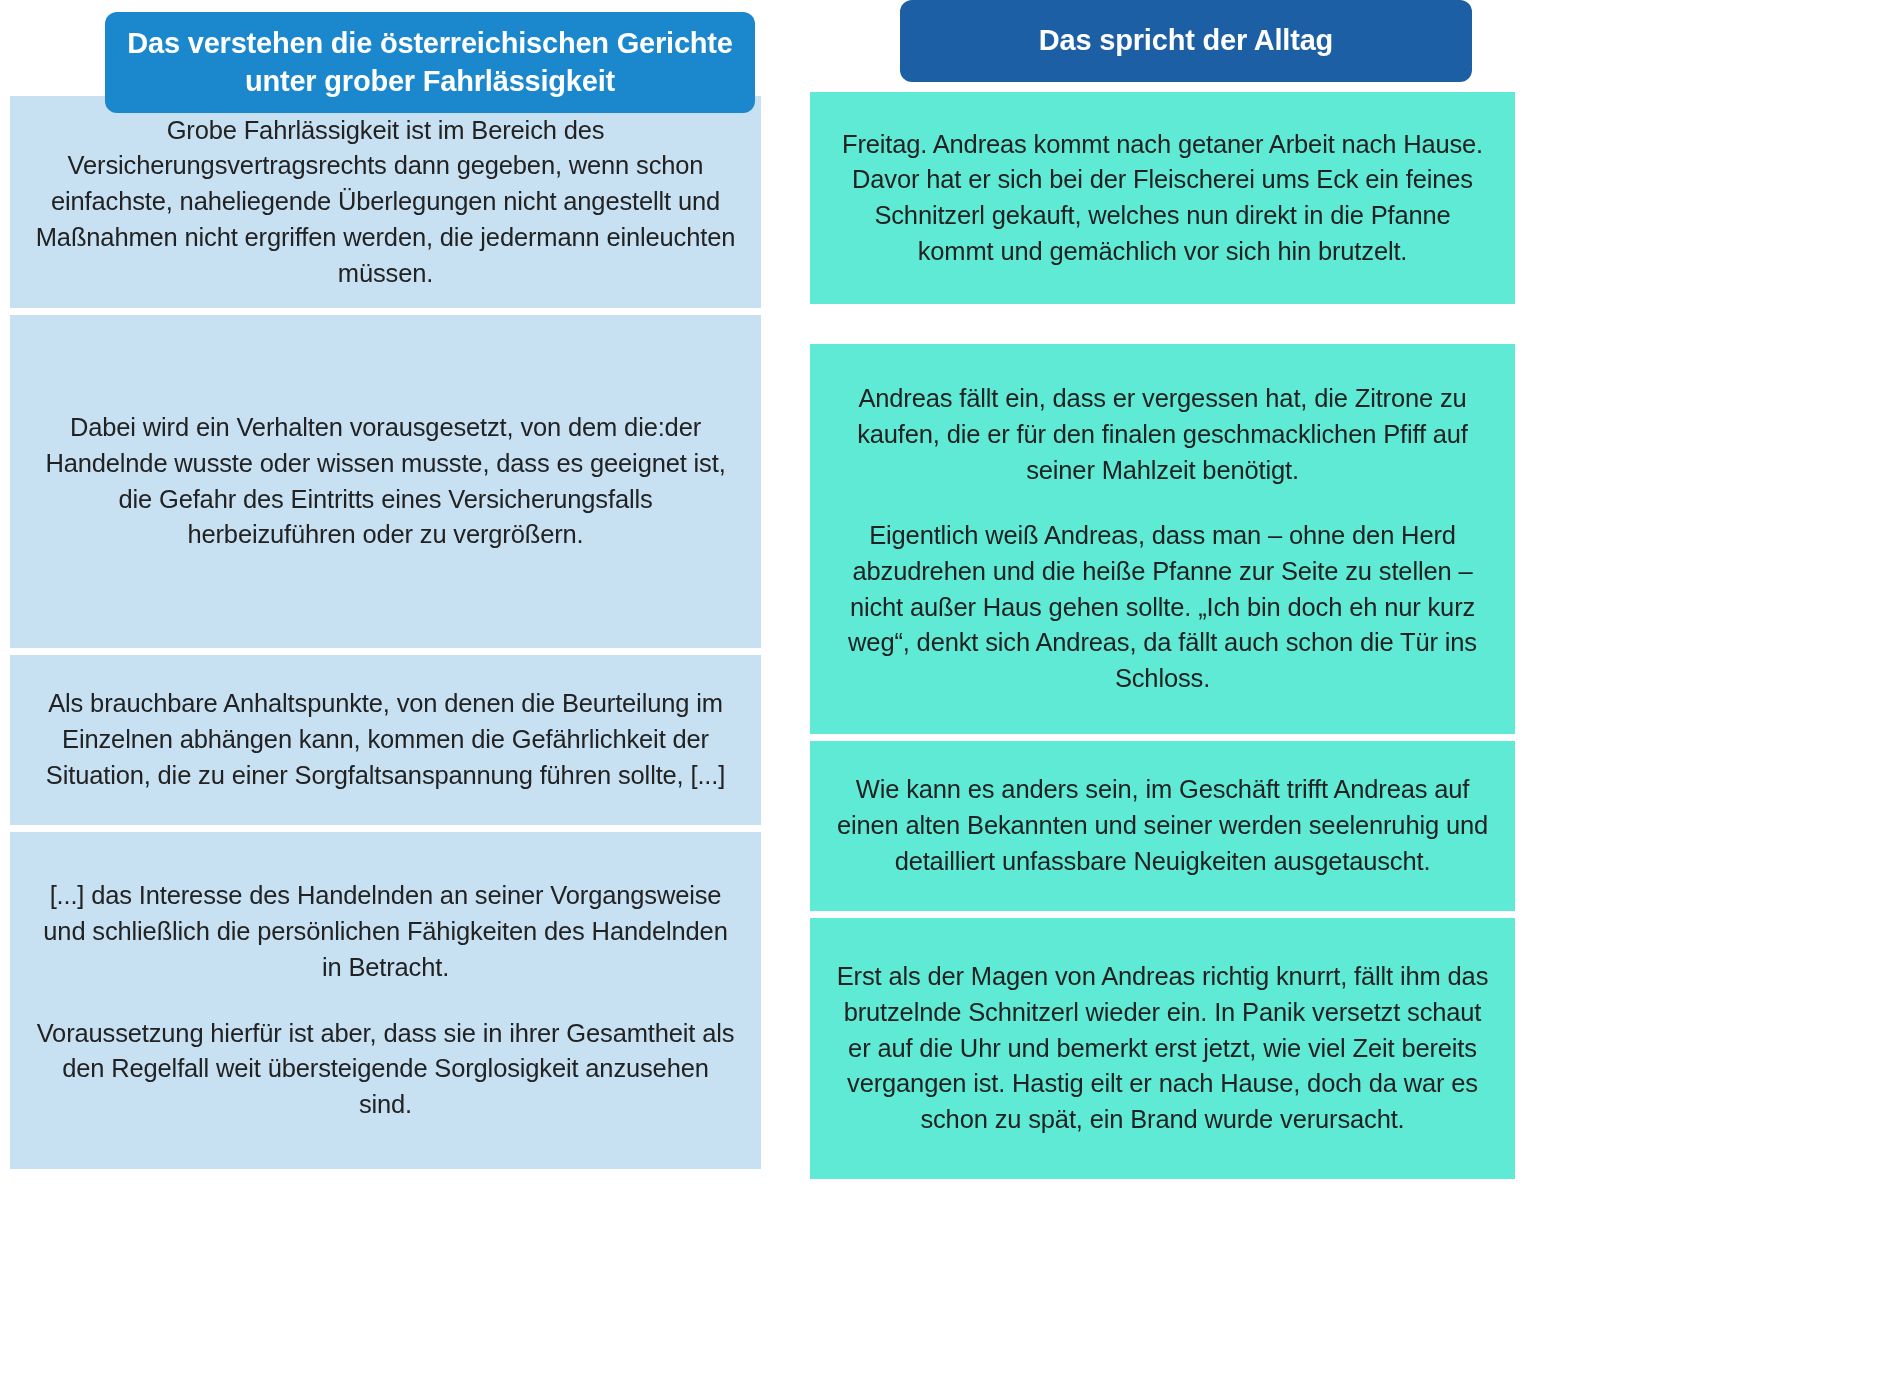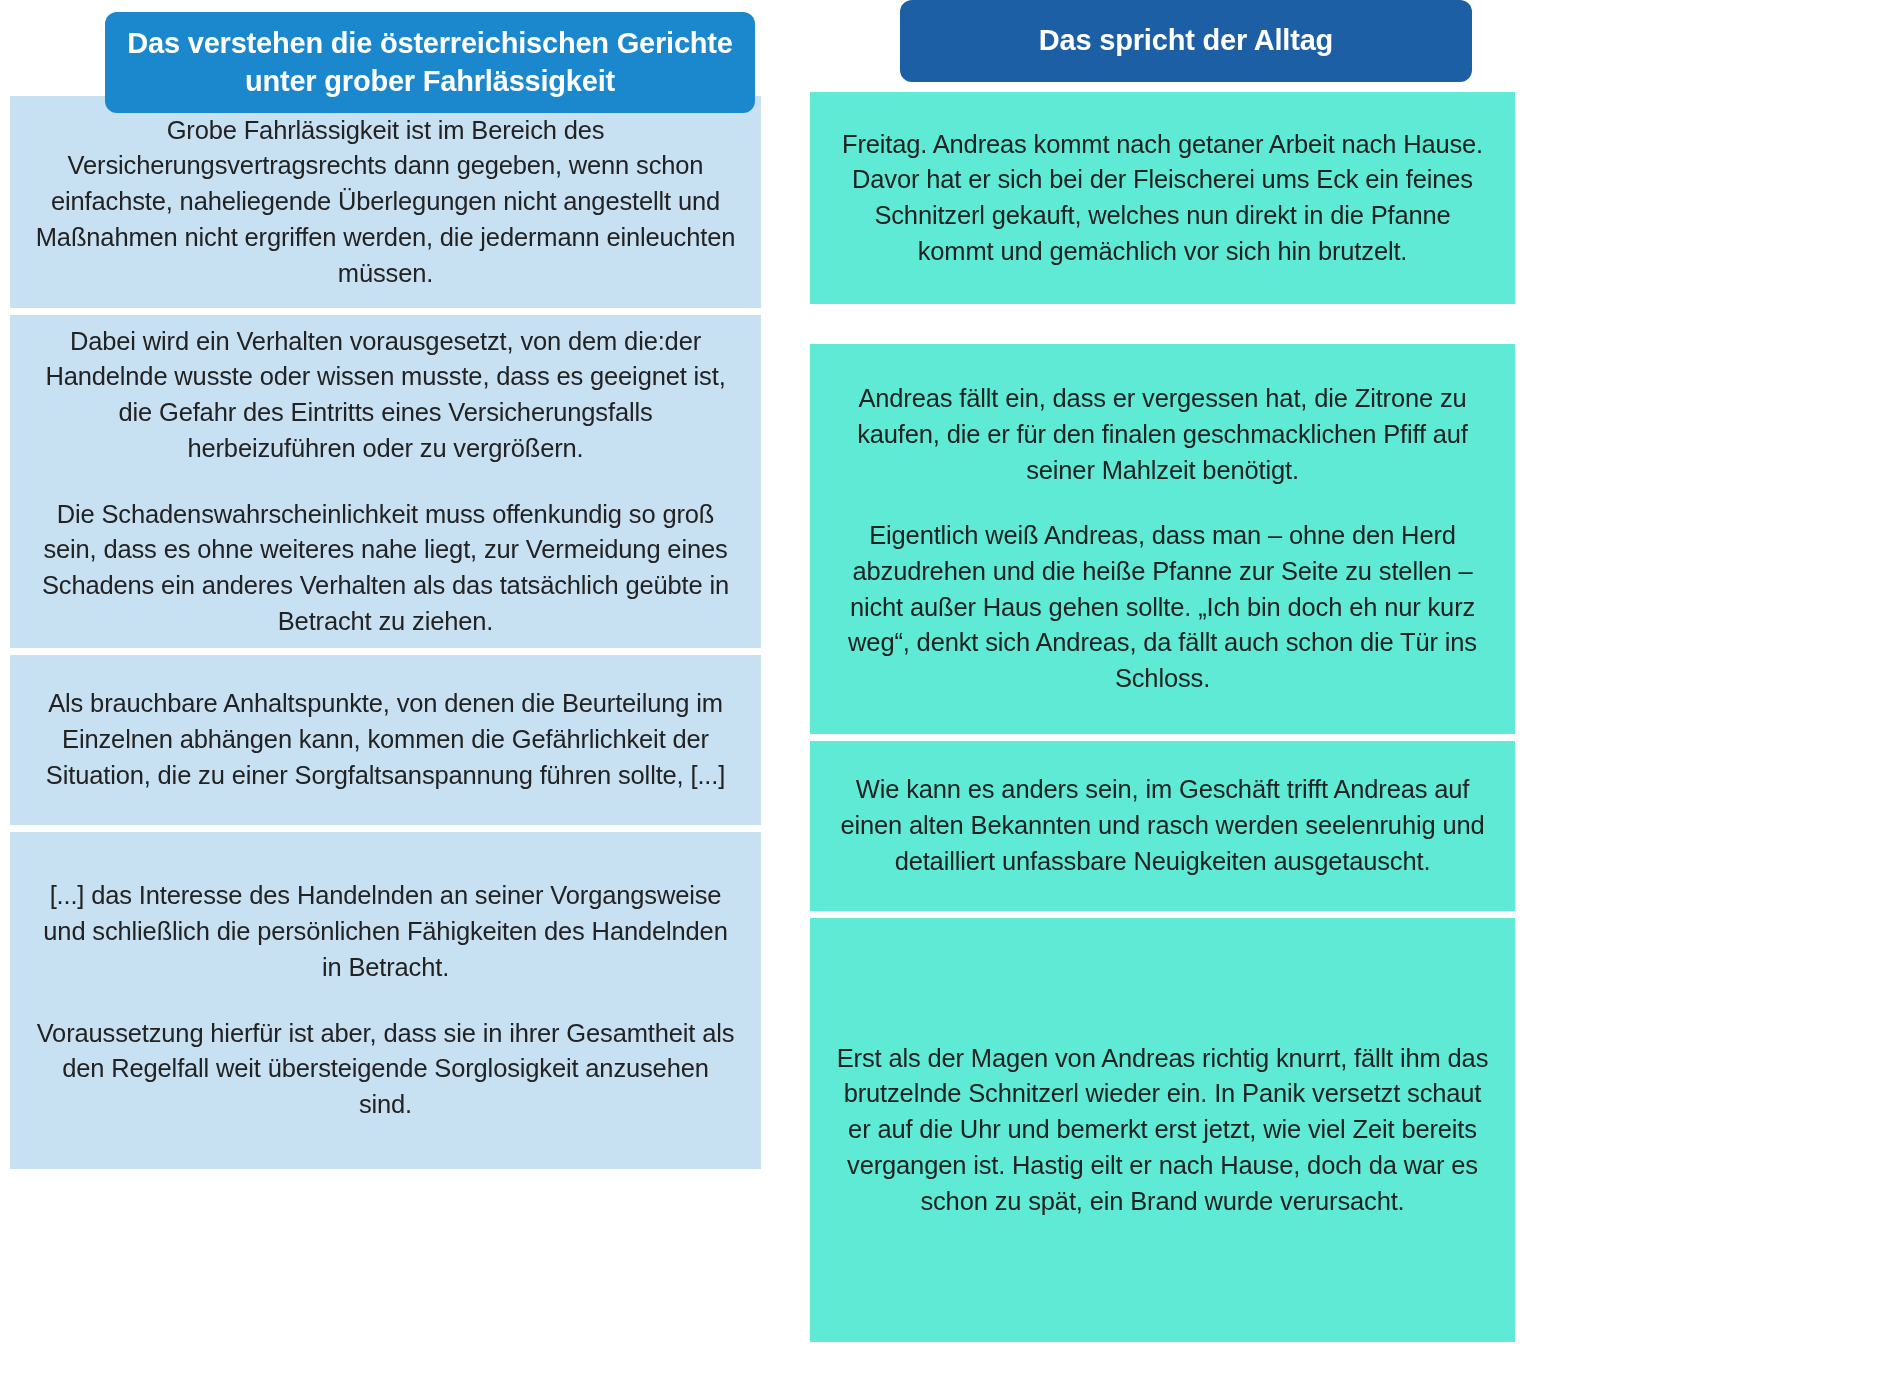--- a/index.html
+++ b/index.html
@@ -56,21 +56,21 @@
   
   #col-left  .b0 { height: 212px; }
   #col-left  .b1 { height: 333px; }
   #col-left  .b2 { height: 170px; }
   #col-left  .b3 { height: 337px; }
 
   
   #col-right .b0 { height: 212px; }
   #col-right .b1 { height: 390px; margin-top: 40px; }
   #col-right .b2 { height: 170px; }
-  #col-right .b3 { height: 424px; }
+  #col-right .b3 { height: 261px; }
 
   
   .header-pill {
     position: absolute;
     box-sizing: border-box;
     display: flex;
     align-items: center;
     justify-content: center;
     text-align: center;
     color: #ffffff;
@@ -104,41 +104,40 @@
 <body>
 
 <div class="board">
 
   <div class="column" id="col-left">
     <div class="block b0">
       <p>Grobe Fahrlässigkeit ist im Bereich des Versicherungsvertragsrechts dann gegeben, wenn schon einfachste, naheliegende Überlegungen nicht angestellt und Maßnahmen nicht ergriffen werden, die jedermann einleuchten müssen.</p>
     </div>
     <div class="block b1">
       <p>Dabei wird ein Verhalten vorausgesetzt, von dem die:der Handelnde wusste oder wissen musste, dass es geeignet ist, die Gefahr des Eintritts eines Versicherungsfalls herbeizuführen oder zu vergrößern.</p>
-      <p>Die Schadenswahrscheinlichkeit muss offenkundig so groß sein, dass es ohne weiteres nahe liegt, zur Vermeidung eines Schadens ein anderes Verhalten als das tatsächlich geübte in Betracht zu ziehen.</p>
     </div>
     <div class="block b2">
       <p>Als brauchbare Anhaltspunkte, von denen die Beurteilung im Einzelnen abhängen kann, kommen die Gefährlichkeit der Situation, die zu einer Sorgfaltsanspannung führen sollte, [...]</p>
     </div>
     <div class="block b3">
       <p>[...] das Interesse des Handelnden an seiner Vorgangsweise und schließlich die persönlichen Fähigkeiten des Handelnden in Betracht.</p>
       <p>Voraussetzung hierfür ist aber, dass sie in ihrer Gesamtheit als den Regelfall weit übersteigende Sorglosigkeit anzusehen sind.</p>
     </div>
   </div>
 
   <div class="column" id="col-right">
     <div class="block b0">
       <p>Freitag. Andreas kommt nach getaner Arbeit nach Hause. Davor hat er sich bei der Fleischerei ums Eck ein feines Schnitzerl gekauft, welches nun direkt in die Pfanne kommt und gemächlich vor sich hin brutzelt.</p>
     </div>
     <div class="block b1">
       <p>Andreas fällt ein, dass er vergessen hat, die Zitrone zu kaufen, die er für den finalen geschmacklichen Pfiff auf seiner Mahlzeit benötigt.</p>
       <p>Eigentlich weiß Andreas, dass man – ohne den Herd abzudrehen und die heiße Pfanne zur Seite zu stellen – nicht außer Haus gehen sollte. „Ich bin doch eh nur kurz weg“, denkt sich Andreas, da fällt auch schon die Tür ins Schloss.</p>
     </div>
     <div class="block b2">
-      <p>Wie kann es anders sein, im Geschäft trifft Andreas auf einen alten Bekannten und rasch werden seelenruhig und detailliert unfassbare Neuigkeiten ausgetauscht.</p>
+      <p>Wie kann es anders sein, im Geschäft trifft Andreas auf einen alten Bekannten und seiner werden seelenruhig und detailliert unfassbare Neuigkeiten ausgetauscht.</p>
     </div>
     <div class="block b3">
       <p>Erst als der Magen von Andreas richtig knurrt, fällt ihm das brutzelnde Schnitzerl wieder ein. In Panik versetzt schaut er auf die Uhr und bemerkt erst jetzt, wie viel Zeit bereits vergangen ist. Hastig eilt er nach Hause, doch da war es schon zu spät, ein Brand wurde verursacht.</p>
     </div>
   </div>
 
   <div class="header-pill" id="header-left">
     <span class="pill-text">Das verstehen die österreichischen Gerichte unter grober Fahrlässigkeit</span>
   </div>
 

